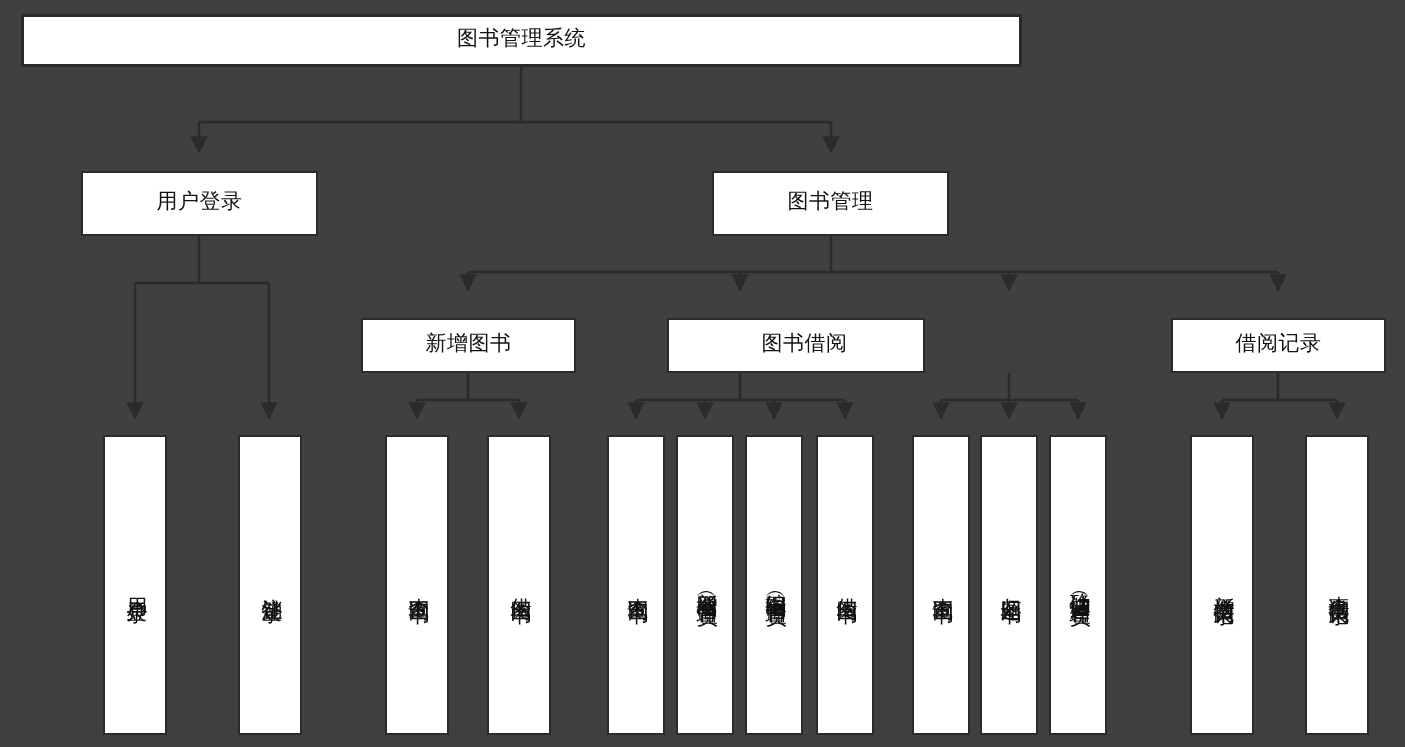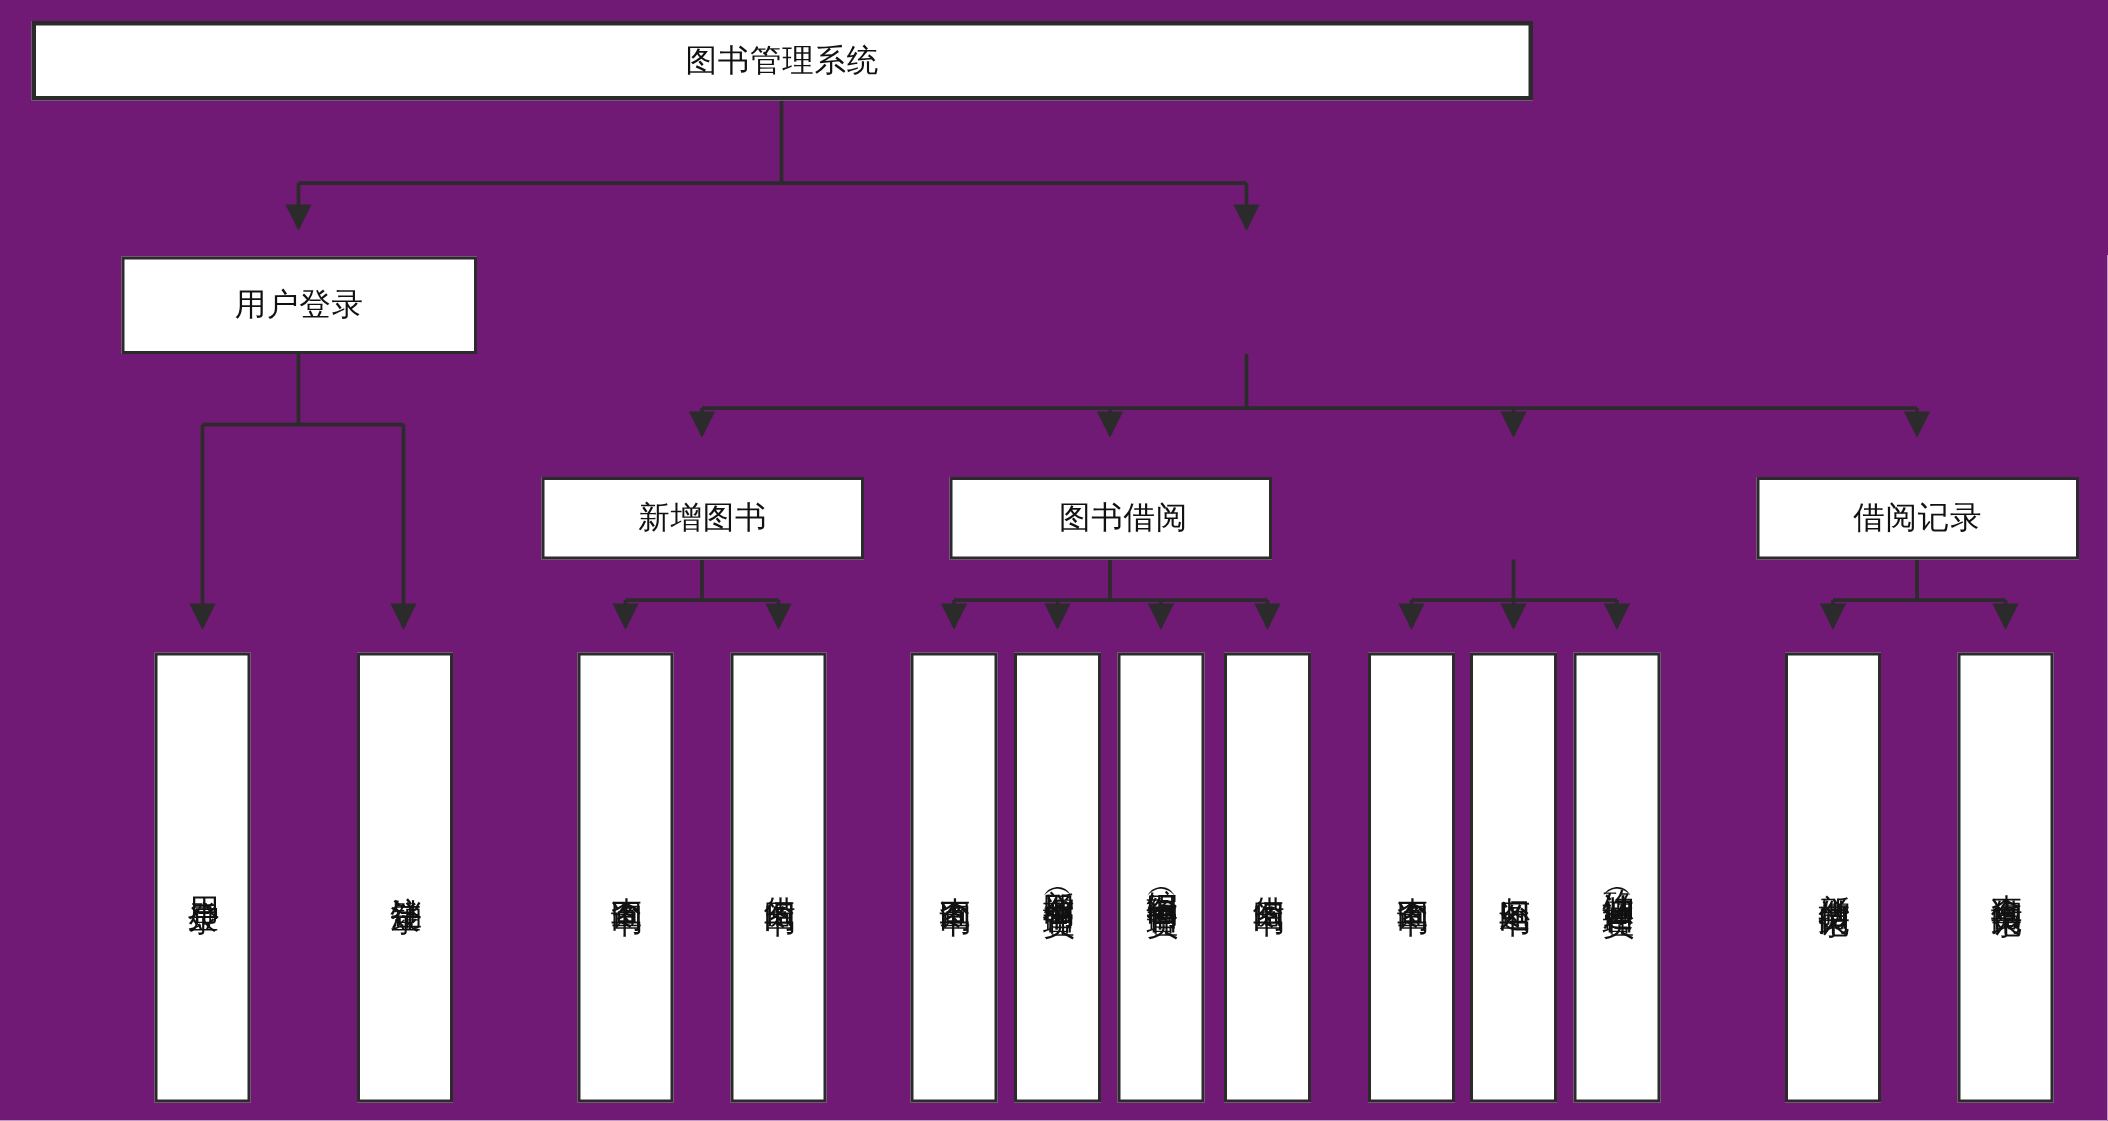--- a/index.html
+++ b/index.html
@@ -4,22 +4,22 @@
 <style>
   html, body {
     margin: 0;
     padding: 0;
     background: #ffffff;
   }
   #canvas {
     position: relative;
     width: 1405px;
     height: 747px;
-    background: #701a75;
-    font-family: Liberation Serif, serif;
+    background: #404040;
+    font-family: Liberation Mono, monospace;
     overflow: hidden;
   }
   #connectors {
     position: absolute;
     left: 0;
     top: 0;
     width: 1405px;
     height: 747px;
     pointer-events: none;
   }
@@ -124,26 +124,29 @@
   </svg>
 
   <div class="node root" style="left:21px; top:14px; width:1001px; height:53px;">
     <span class="node-label">图书管理系统</span>
   </div>
 
   <div class="node" style="left:81px; top:171px; width:237px; height:65px;">
     <span class="node-label">用户登录</span>
   </div>
 
+  <div class="node" style="left:712px; top:171px; width:237px; height:65px;">
+    <span class="node-label">图书管理</span>
+  </div>
 
   <div class="node" style="left:361px; top:318px; width:215px; height:55px;">
     <span class="node-label">新增图书</span>
   </div>
 
-  <div class="node" style="left:633px; top:318px; width:215px; height:55px;padding-left:17px;">
+  <div class="node" style="left:667px; top:318px; width:258px; height:55px;padding-left:17px;">
     <span class="node-label">图书借阅</span>
   </div>
 
 
   <div class="node" style="left:1171px; top:318px; width:215px; height:55px;">
     <span class="node-label">借阅记录</span>
   </div>
 
   <div class="node leaf" style="left:103px; top:435px; width:64px; height:300px;">
     <span class="node-label">用户登录</span>

